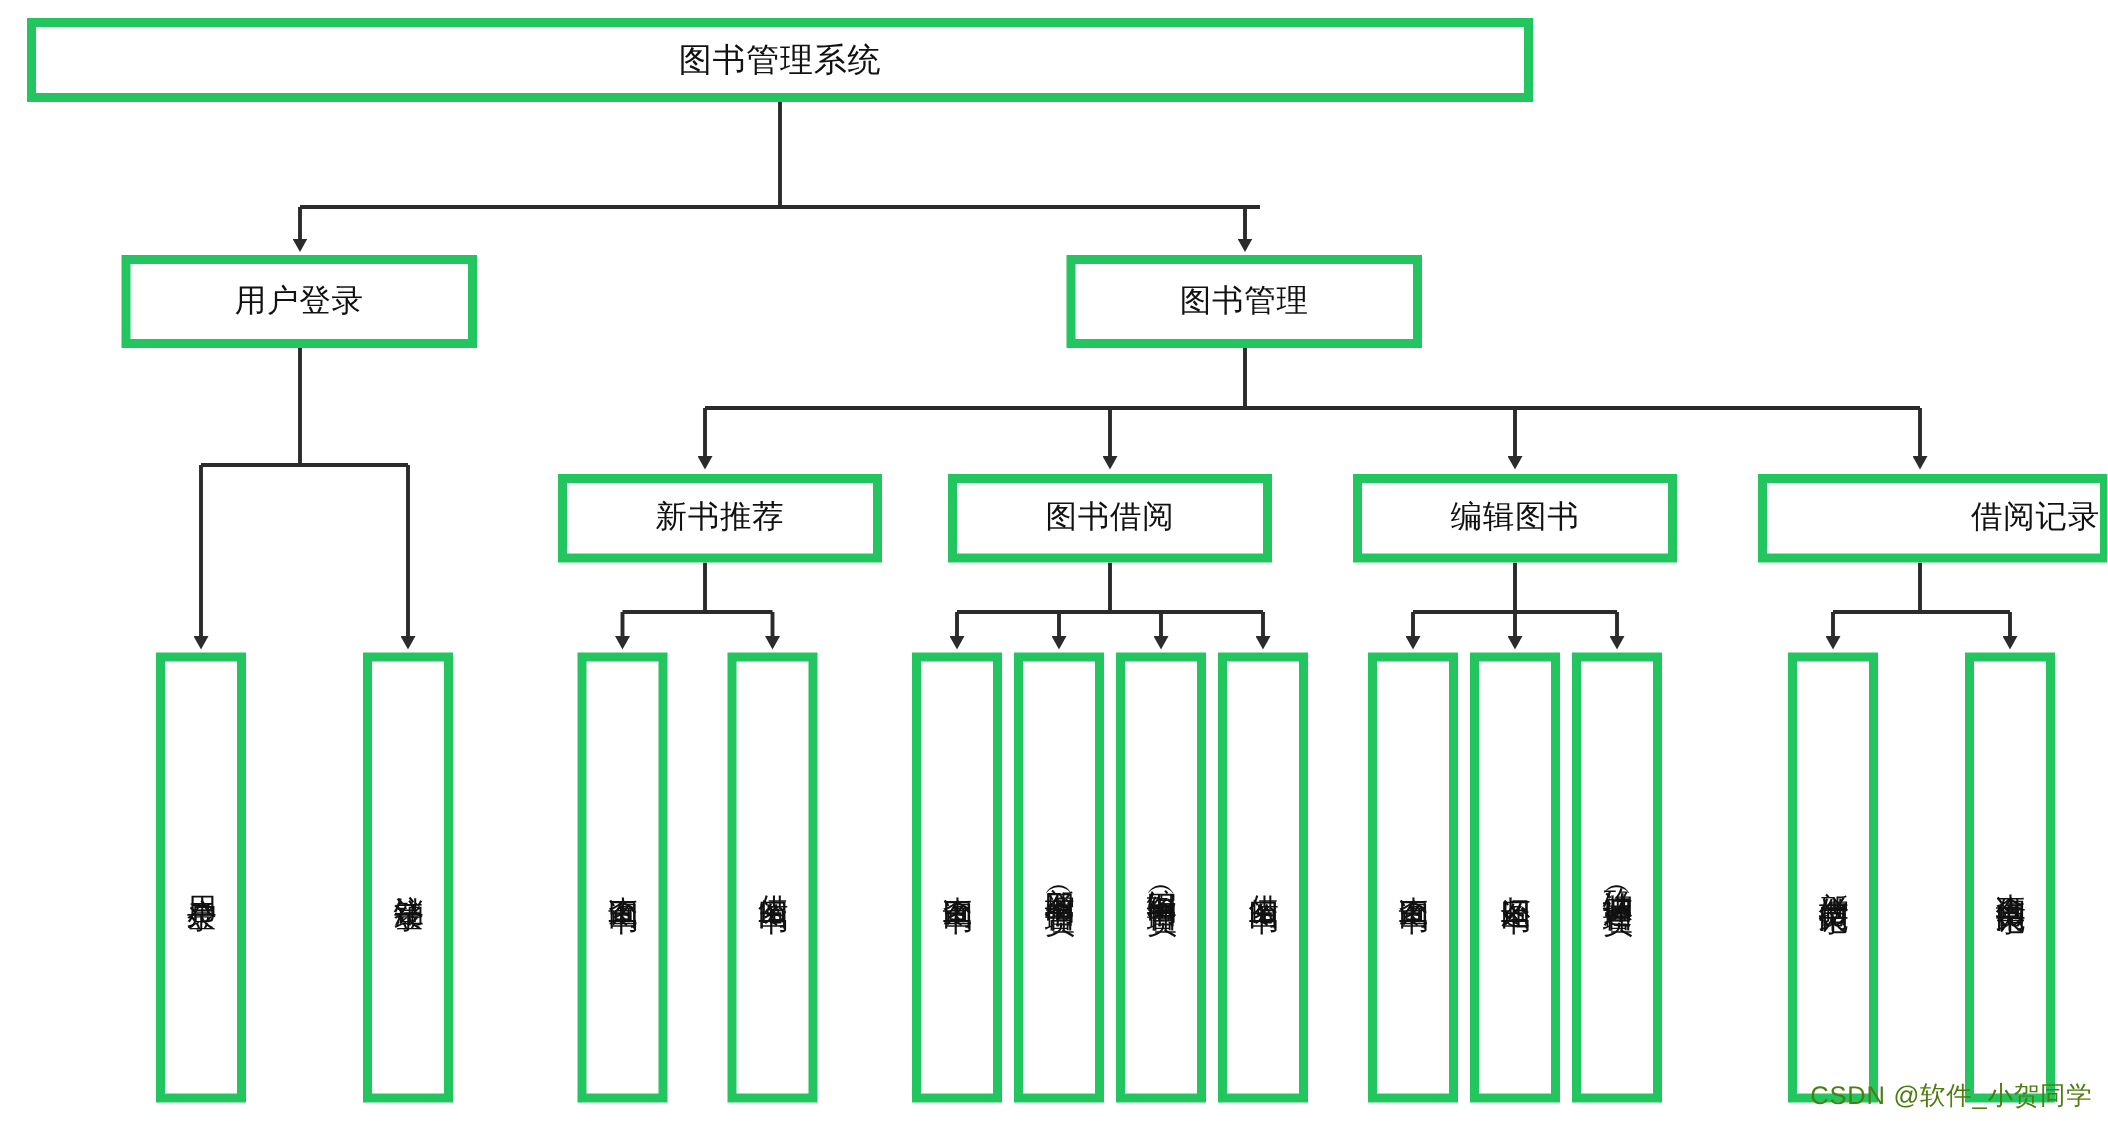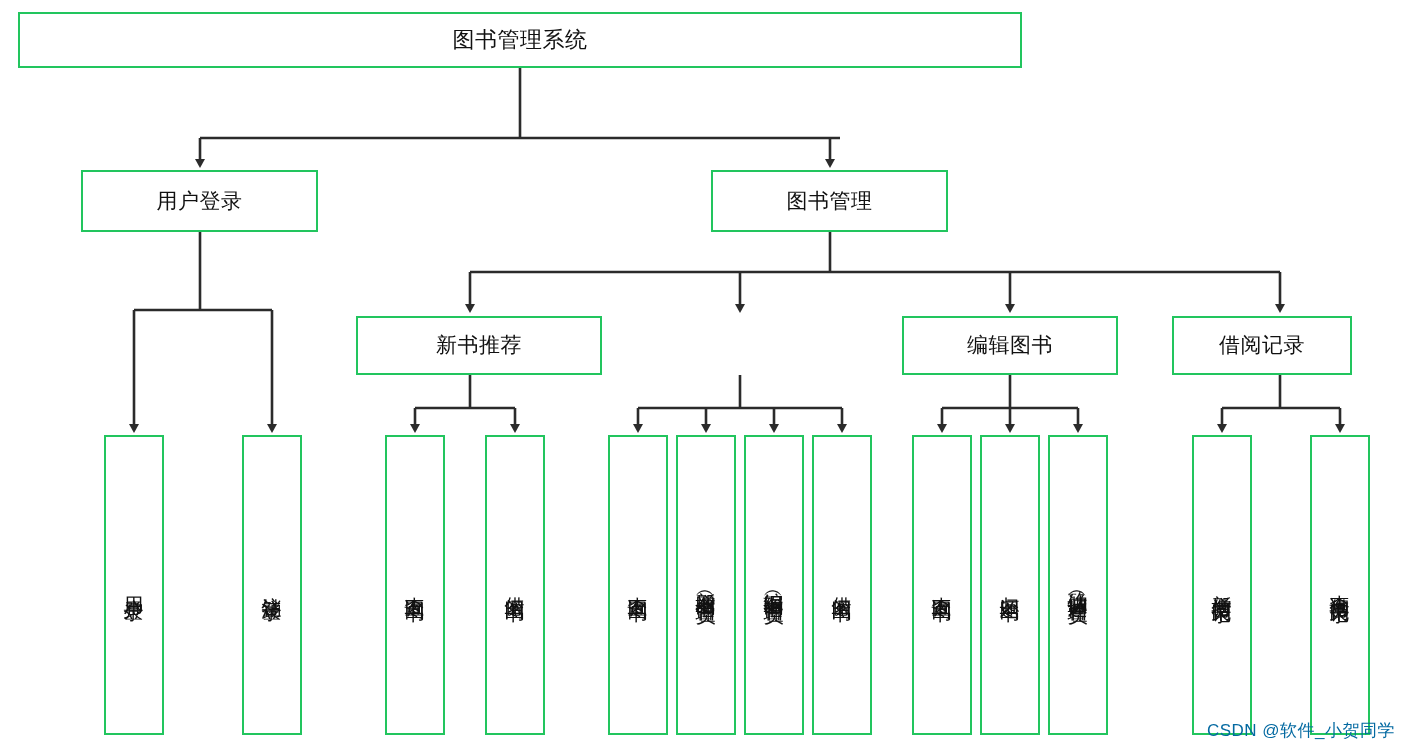--- a/index.html
+++ b/index.html
@@ -22,21 +22,21 @@
     position: absolute;
     left: 0;
     top: 0;
     width: 1405px;
     height: 747px;
     pointer-events: none;
   }
   .node {
     position: absolute;
     box-sizing: border-box;
-    border: 2px solid #22c55e;
+    border: 6px solid #22c55e;
     background: #ffffff;
     display: flex;
     align-items: center;
     justify-content: center;
     text-align: center;
   }
   .node-label {
     font-size: 21px;
     line-height: 1.15;
     letter-spacing: 0.5px;
@@ -51,21 +51,21 @@
     line-height: 1.0;
     white-space: normal;
     max-height: 280px;
   }
   .node.root .node-label { font-size: 22px; }
   .watermark {
     position: absolute;
     right: 10px;
     bottom: 5px;
     font-size: 17px;
-    color: #0369a1;
+    color: #4d7c0f;
     letter-spacing: 0.5px;
     white-space: nowrap;
     user-select: none;
   }
 </style>
 </head>
 <body>
 
 <div id="canvas">
 
@@ -123,27 +123,30 @@
     <span class="node-label">图书管理系统</span>
   </div>
 
   <div class="node" style="left:81px; top:170px; width:237px; height:62px;">
     <span class="node-label">用户登录</span>
   </div>
   <div class="node" style="left:711px; top:170px; width:237px; height:62px;text-align:center;">
     <span class="node-label">图书管理</span>
   </div>
 
-  <div class="node" style="left:356px; top:316px; width:246px; height:59px;">
+  <div class="node" style="left:372px; top:316px; width:216px; height:59px;">
     <span class="node-label">新书推荐</span>
+  </div>
+  <div class="node" style="left:632px; top:316px; width:216px; height:59px;">
+    <span class="node-label">图书借阅</span>
   </div>
   <div class="node" style="left:902px; top:316px; width:216px; height:59px;">
     <span class="node-label">编辑图书</span>
   </div>
-  <div class="node" style="left:1172px; top:316px; width:180px; height:59px;">
+  <div class="node" style="left:1172px; top:316px; width:234px; height:59px;justify-content:flex-end;">
     <span class="node-label">借阅记录</span>
   </div>
 
   <div class="node leaf" style="left:104px; top:435px; width:60px; height:300px;">
     <span class="node-label">用户登录</span>
   </div>
   <div class="node leaf" style="left:242px; top:435px; width:60px; height:300px;">
     <span class="node-label">注销登录</span>
   </div>
 

